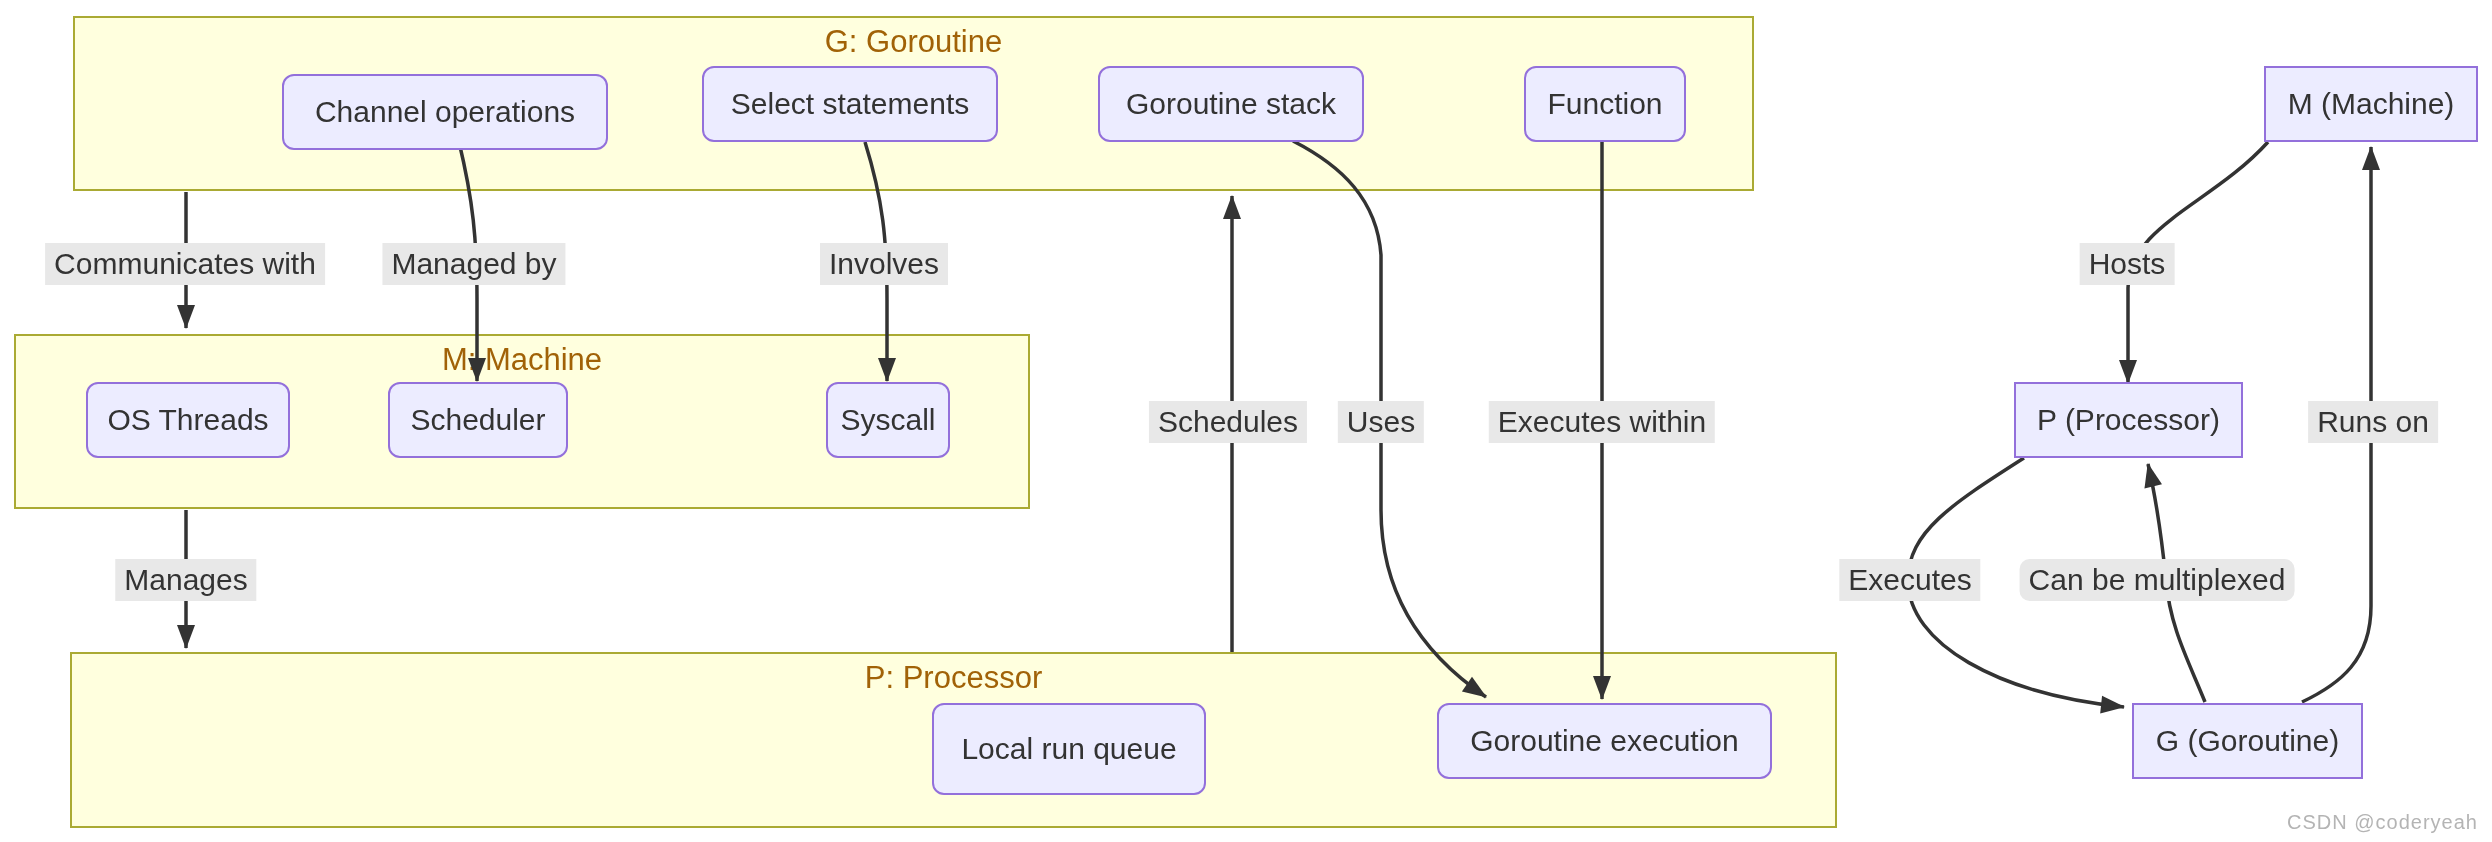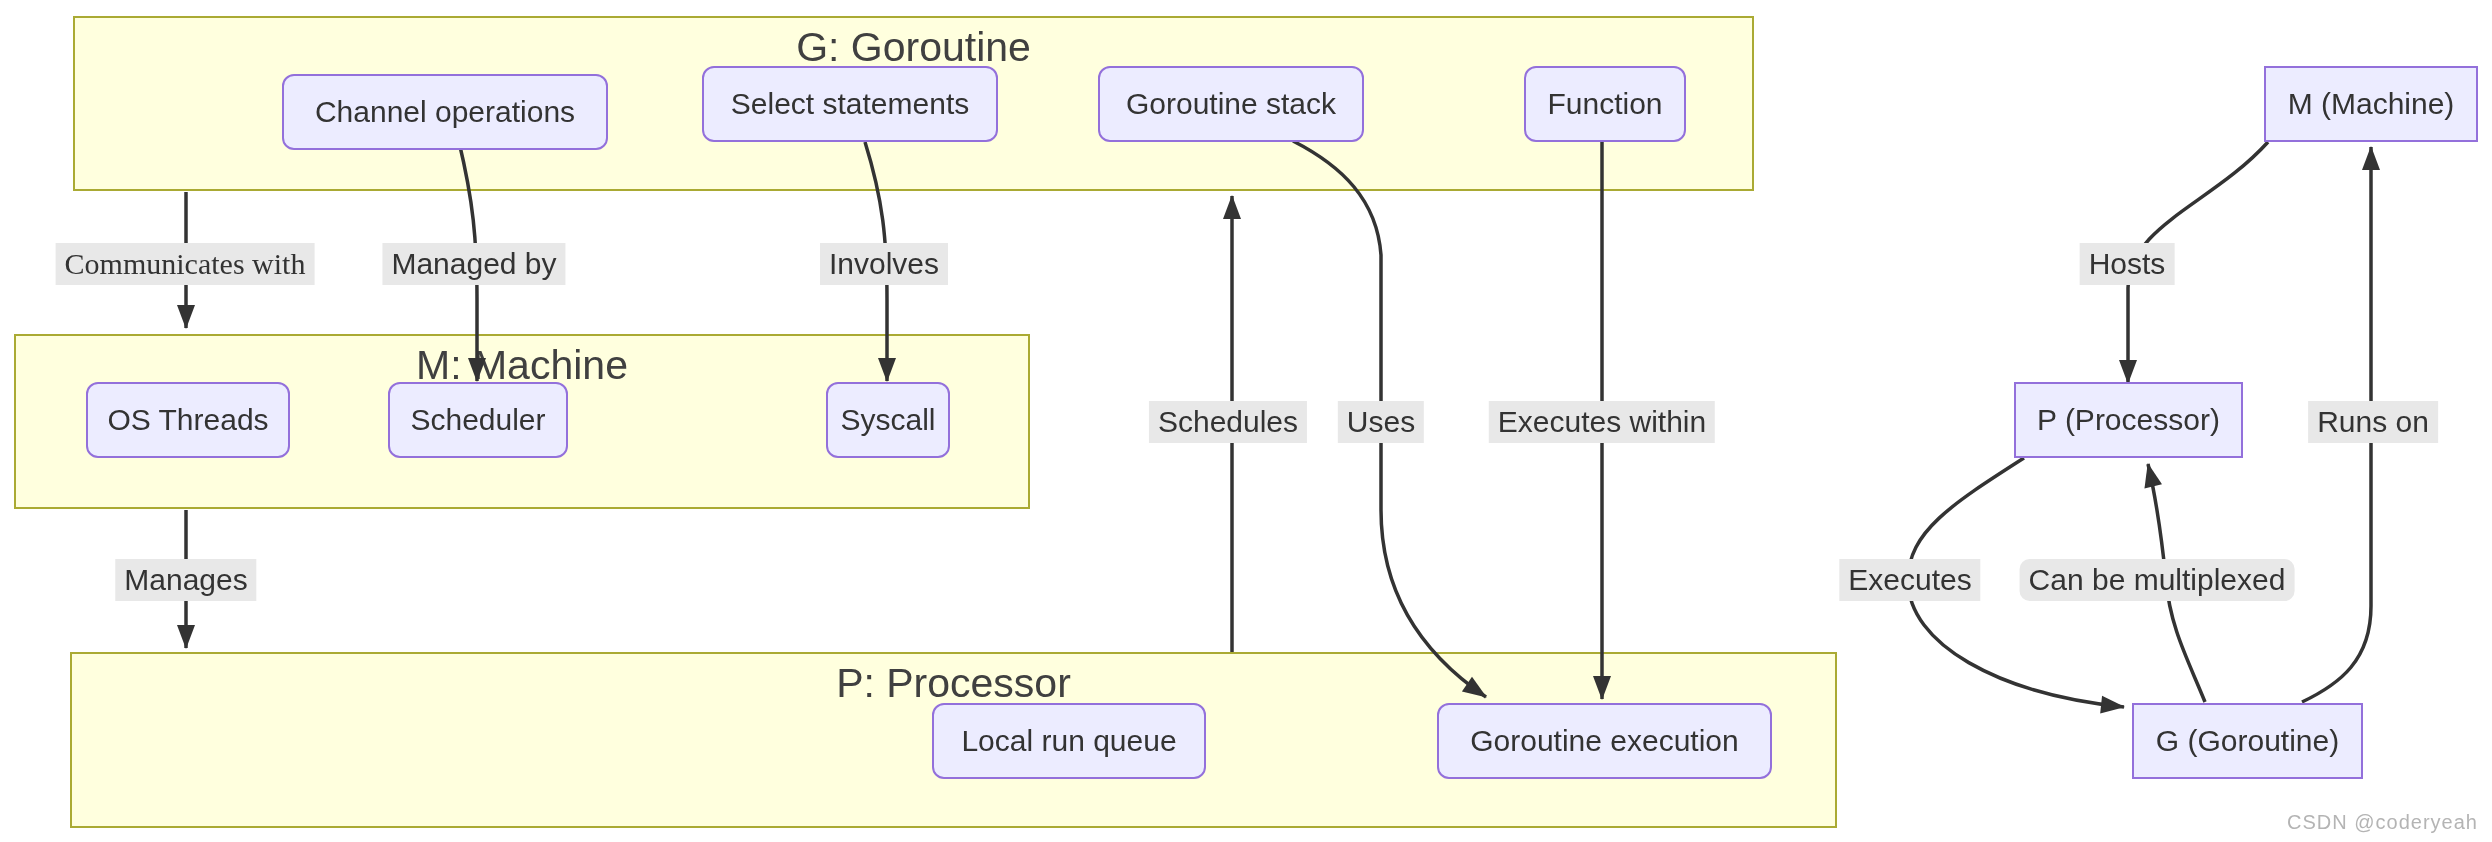--- a/index.html
+++ b/index.html
@@ -5,21 +5,21 @@
   html,body{margin:0;padding:0;background:#ffffff;}
   #stage{
     position:relative;width:2492px;height:842px;background:#ffffff;overflow:hidden;
     font-family:"Liberation Sans","DejaVu Sans",sans-serif;color:#333333;
   }
   .cluster{
     position:absolute;background:#ffffde;border:2px solid #aaaa33;box-sizing:border-box;
   }
   .cluster-title{
     position:absolute;left:0;right:0;top:6px;text-align:center;
-    font-size:41px;color:#404040;white-space:nowrap;
+    font-size:31px;color:#a16207;white-space:nowrap;
   }
   #edges{position:absolute;left:0;top:0;z-index:2;}
   .node{
     position:absolute;z-index:3;display:flex;align-items:center;justify-content:center;
     background:#ececff;border:2px solid #9370db;border-radius:12px;box-sizing:border-box;
     font-size:30px;color:#333333;white-space:nowrap;
   }
   .node.square{border-radius:0;}
   .elabel{
     position:absolute;z-index:4;transform:translate(-50%,-50%);
@@ -69,28 +69,28 @@
 
   <div class="node" style="left:282px;top:66px;width:326px;height:76px;margin-top:8px;">Channel operations</div>
   <div class="node" style="left:702px;top:66px;width:296px;height:76px;">Select statements</div>
   <div class="node" style="left:1098px;top:66px;width:266px;height:76px;text-align:right;">Goroutine stack</div>
   <div class="node" style="left:1524px;top:66px;width:162px;height:76px;">Function</div>
 
   <div class="node" style="left:86px;top:382px;width:204px;height:76px;">OS Threads</div>
   <div class="node" style="left:388px;top:382px;width:180px;height:76px;">Scheduler</div>
   <div class="node" style="left:826px;top:382px;width:124px;height:76px;">Syscall</div>
 
-  <div class="node" style="left:932px;top:703px;width:274px;height:76px;">Local run queue</div>
+  <div class="node" style="left:932px;top:703px;width:274px;height:92px;">Local run queue</div>
   <div class="node" style="left:1437px;top:703px;width:335px;height:76px;text-align:center;">Goroutine execution</div>
 
   <div class="node square" style="left:2264px;top:66px;width:214px;height:76px;">M (Machine)</div>
   <div class="node square" style="left:2014px;top:382px;width:229px;height:76px;">P (Processor)</div>
   <div class="node square" style="left:2132px;top:703px;width:231px;height:76px;">G (Goroutine)</div>
 
-  <div class="elabel" style="left:185px;top:264px;font-family:Liberation Serif, serif;">Communicates with</div>
+  <div class="elabel" style="left:185px;top:264px;">Communicates with</div>
   <div class="elabel" style="left:474px;top:264px;">Managed by</div>
   <div class="elabel" style="left:884px;top:264px;">Involves</div>
   <div class="elabel" style="left:2127px;top:264px;">Hosts</div>
 
   <div class="elabel" style="left:1228px;top:422px;">Schedules</div>
   <div class="elabel" style="left:1381px;top:422px;">Uses</div>
   <div class="elabel" style="left:1602px;top:422px;">Executes within</div>
   <div class="elabel" style="left:2373px;top:422px;">Runs on</div>
 
   <div class="elabel" style="left:186px;top:580px;">Manages</div>

